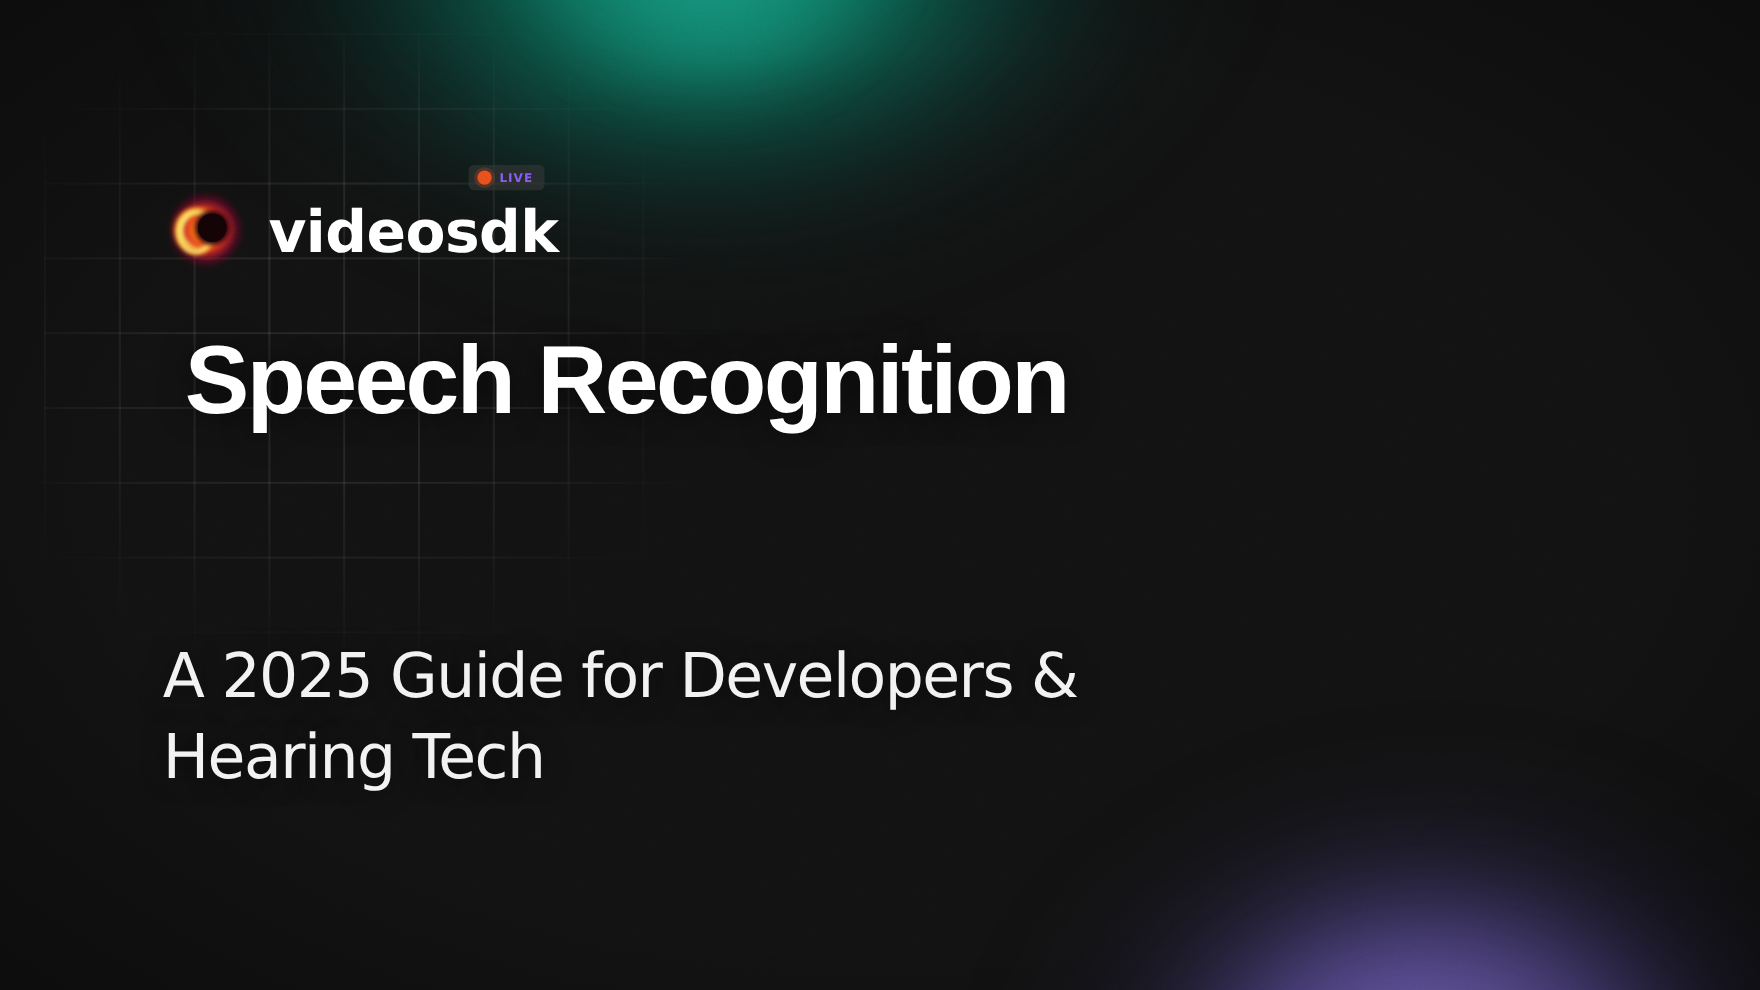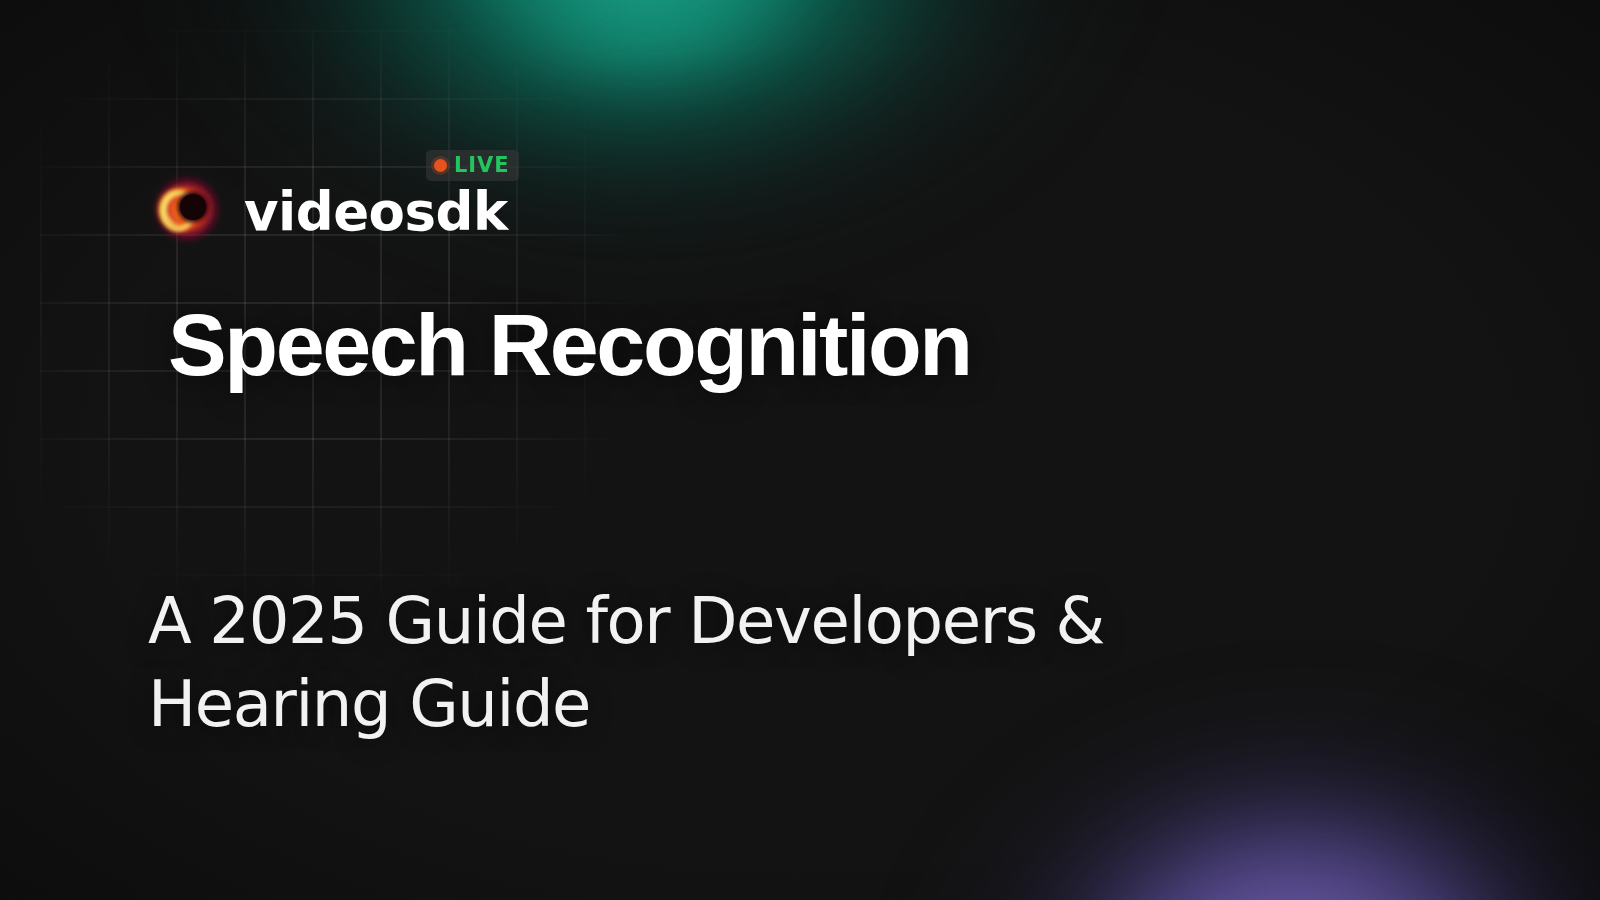--- a/index.html
+++ b/index.html
@@ -134,23 +134,23 @@
   .live-dot{
     width:13px; height:13px;
     border-radius:50%;
     background:#e8521c;
     box-shadow:0 0 0 3px rgba(232,82,28,0.22);
     flex:none;
   }
   .live-text{
     font-family:"DejaVu Sans", sans-serif;
     font-weight:700;
-    font-size:21px;
+    font-size:11px;
     letter-spacing:0.9px;
-    color:#22c55e;
+    color:#8b5cf6;
     line-height:1;
   }
 
   
   .headline{
     position:absolute;
     left:0; top:295px;
     width:1180px;
     font-family:"Liberation Sans", sans-serif;
     font-weight:700;
@@ -163,21 +163,21 @@
   }
   .headline .ln{ display:block; }
 
   
   .subheadline{
     position:absolute;
     left:0; top:580px;
     width:1250px;
     font-family:"DejaVu Sans", sans-serif;
     font-weight:400;
-    font-size:64px;
+    font-size:56px;
     line-height:1.30;
     letter-spacing:-1.4px;
     color:#f2f2f2;
     text-shadow:0 2px 22px rgba(0,0,0,0.5);
   }
   .subheadline .ln{ display:block; }
 </style>
 </head>
 <body>
 
@@ -243,17 +243,17 @@
       <span class="live-dot"></span>
       <span class="live-text">LIVE</span>
     </div>
 
     <h1 class="headline">
       <span class="ln">Speech Recognition</span>
     </h1>
 
     <h2 class="subheadline">
       <span class="ln">A 2025 Guide for Developers &amp;</span>
-      <span class="ln">Hearing Guide</span>
+      <span class="ln">Hearing Tech</span>
     </h2>
 
   </div>
 </div>
 
 </body></html>

